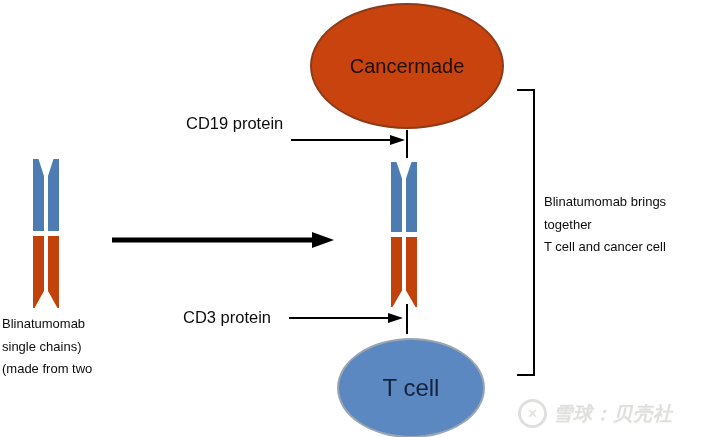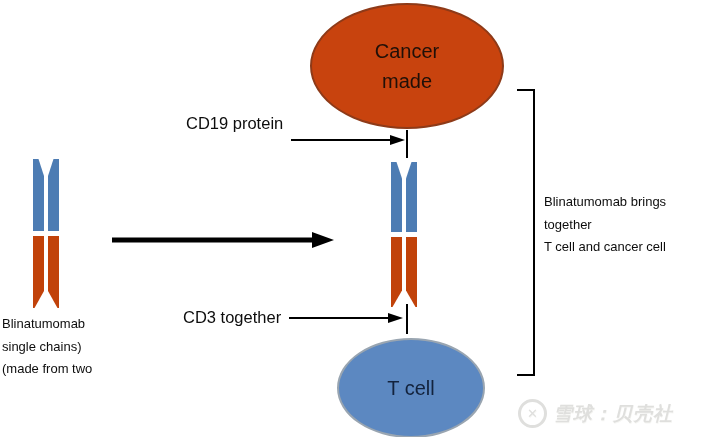--- a/index.html
+++ b/index.html
@@ -3,25 +3,25 @@
 <meta charset="utf-8">
 <style>
   html,body{margin:0;padding:0;background:#ffffff;}
   .stage{
     position:relative;width:707px;height:437px;background:#ffffff;overflow:hidden;
     font-family:"Liberation Sans","DejaVu Sans",sans-serif;color:#111;
   }
   .abs{position:absolute;}
   .ellipse{
     position:absolute;border-radius:50%;border:2px solid #84cc16;
-    display:flex;flex-direction:column;align-items:center;justify-content:center;
+    display:flex;flex-direction:row;align-items:center;justify-content:center;
     font-size:20px;line-height:1.5;
   }
   .cancer{left:310px;top:3px;width:190px;height:122px;color:#201008;}
-  .tcell{left:337px;top:338px;width:144px;height:96px;color:#13233d;font-size:20px;}
+  .tcell{left:337px;top:338px;width:144px;height:96px;color:#13233d;font-size:24px;}
   .small-label{position:absolute;font-size:16.5px;white-space:nowrap;color:#0d0d0d;}
   .caption{position:absolute;font-size:13px;line-height:22.5px;color:#0d0d0d;}
   .caption div{white-space:nowrap;}
   .tick{position:absolute;width:2px;background:#000;}
   .bracket{
     position:absolute;left:517px;top:89px;width:16px;height:283px;
     border-top:2px solid #000;border-right:2px solid #000;border-bottom:2px solid #000;
   }
   svg{position:absolute;overflow:visible;}
   .watermark{
@@ -71,21 +71,21 @@
     <polygon points="15,77 26,77 26,149 24.5,149 15,132" style="fill: rgb(193, 66, 10);"></polygon>
   </svg>
 
   <div class="small-label" style="left:186px;top:114px;">CD19 protein</div>
   <svg class="abs" style="left:291px;top:133px;" width="116" height="14" viewBox="0 0 116 14">
     <line x1="0" y1="7" x2="100" y2="7" stroke="#000" stroke-width="2"></line>
     <polygon points="99,2 114,7 99,12" fill="#000"></polygon>
   </svg>
   <div class="tick" style="left:406px;top:130px;height:28px;"></div>
 
-  <div class="small-label" style="left:183px;top:308px;">CD3 together</div>
+  <div class="small-label" style="left:183px;top:308px;">CD3 protein</div>
   <svg class="abs" style="left:289px;top:311px;" width="116" height="14" viewBox="0 0 116 14">
     <line x1="0" y1="7" x2="100" y2="7" stroke="#000" stroke-width="2"></line>
     <polygon points="99,2 114,7 99,12" fill="#000"></polygon>
   </svg>
   <div class="tick" style="left:406px;top:304px;height:30px;"></div>
 
   <div class="bracket"></div>
 
   <div class="caption" style="left:544px;top:191px;">
     <div>Blinatumomab brings</div>

